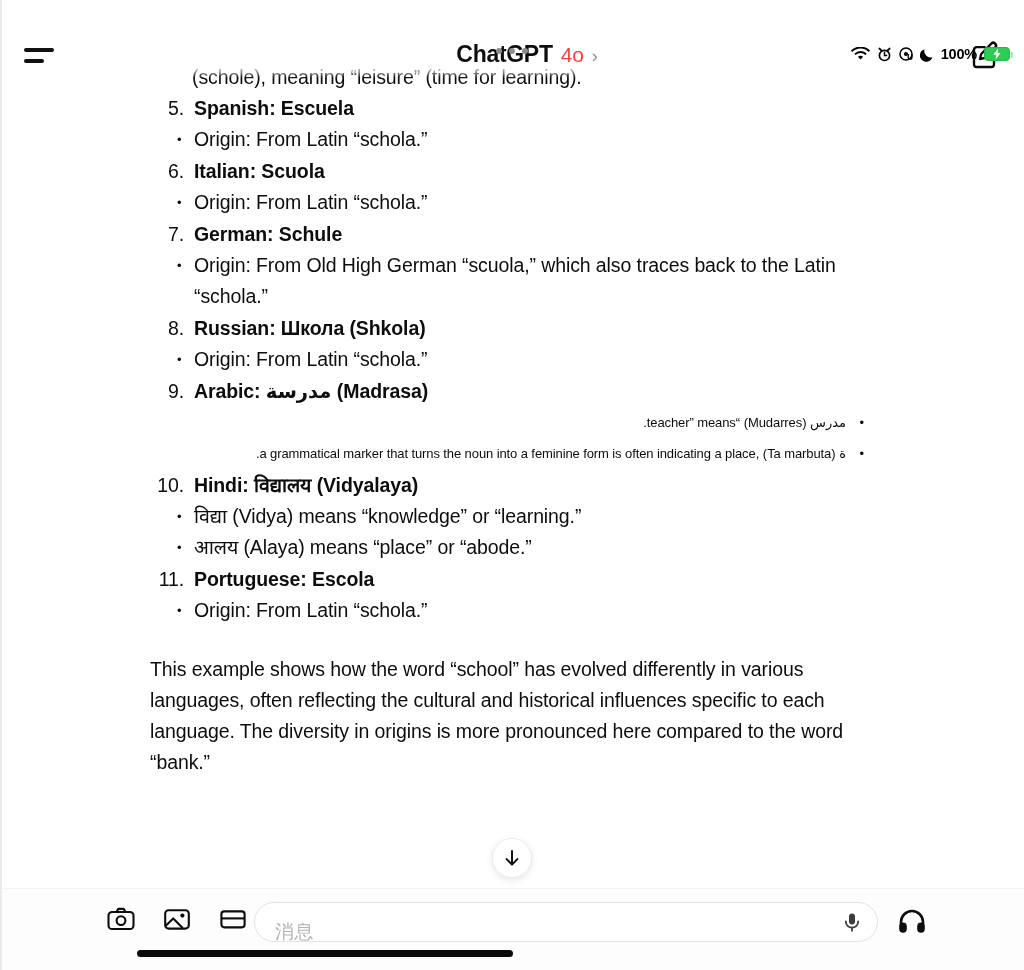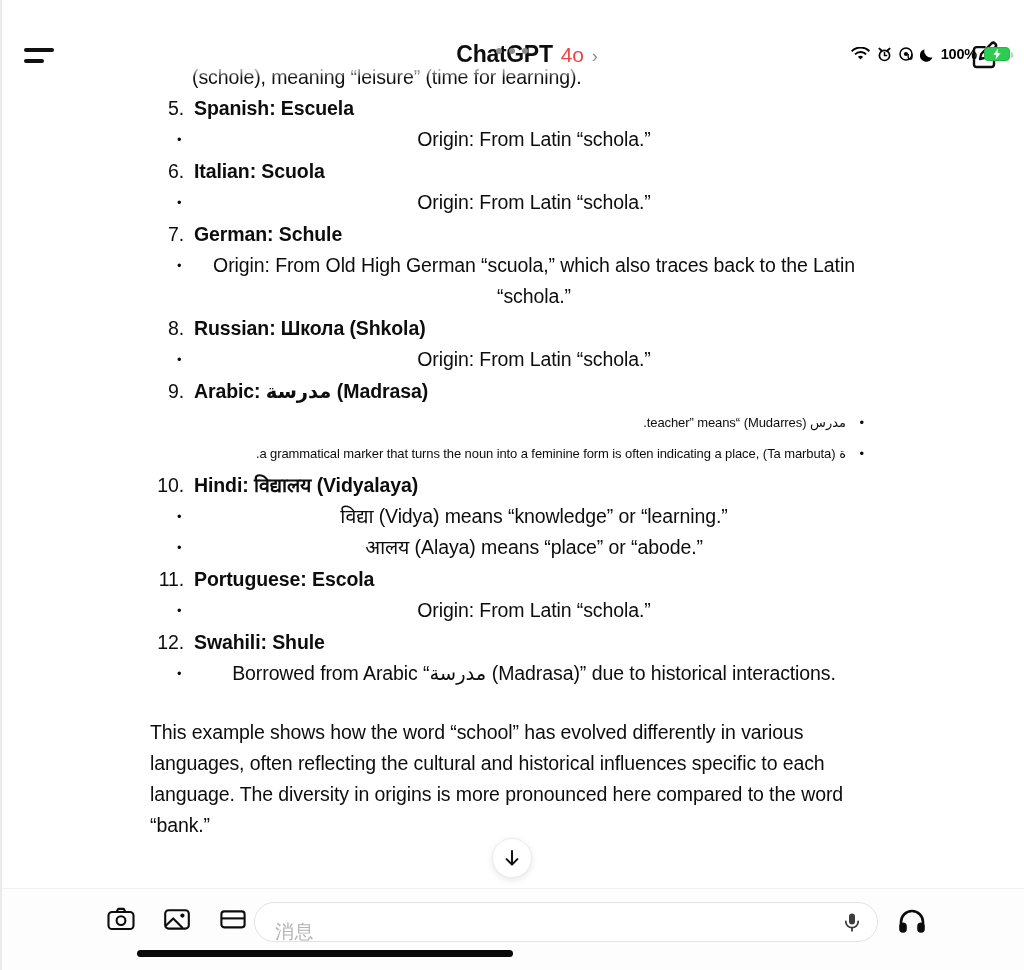--- a/index.html
+++ b/index.html
@@ -219,21 +219,20 @@
     left: 0;
     width: 34px;
     text-align: right;
     font-weight: 400;
     color: #0d0d0d;
   }
   ul.sub {
     list-style: none;
     margin: 0;
     padding: 0;
-    text-align: center;
   }
   ul.sub > li {
     position: relative;
     padding-left: 44px;
     font-size: 19.5px;
     line-height: 31px;
     font-weight: 400;
   }
   ul.sub > li::before {
     content: "\2022";
@@ -498,29 +497,20 @@
         <li>
           <div class="li-head">
             <span class="li-num">11.</span>
             <span>Portuguese: Escola</span>
           </div>
           <ul class="sub">
             <li>Origin: From Latin “schola.”</li>
           </ul>
         </li>
 
-        <li>
-          <div class="li-head">
-            <span class="li-num">12.</span>
-            <span>Swahili: Shule</span>
-          </div>
-          <ul class="sub">
-            <li>Borrowed from Arabic “مدرسة (Madrasa)” due to historical interactions.</li>
-          </ul>
-        </li>
 
       </ol>
 
       <div class="closing-para">This example shows how the word “school” has evolved differently in various languages, often reflecting the cultural and historical influences specific to each language. The diversity in origins is more pronounced here compared to the word “bank.”</div>
     </div>
   </div>
 
   <div class="nav-blur"></div>
   <div class="nav-inner">
 

